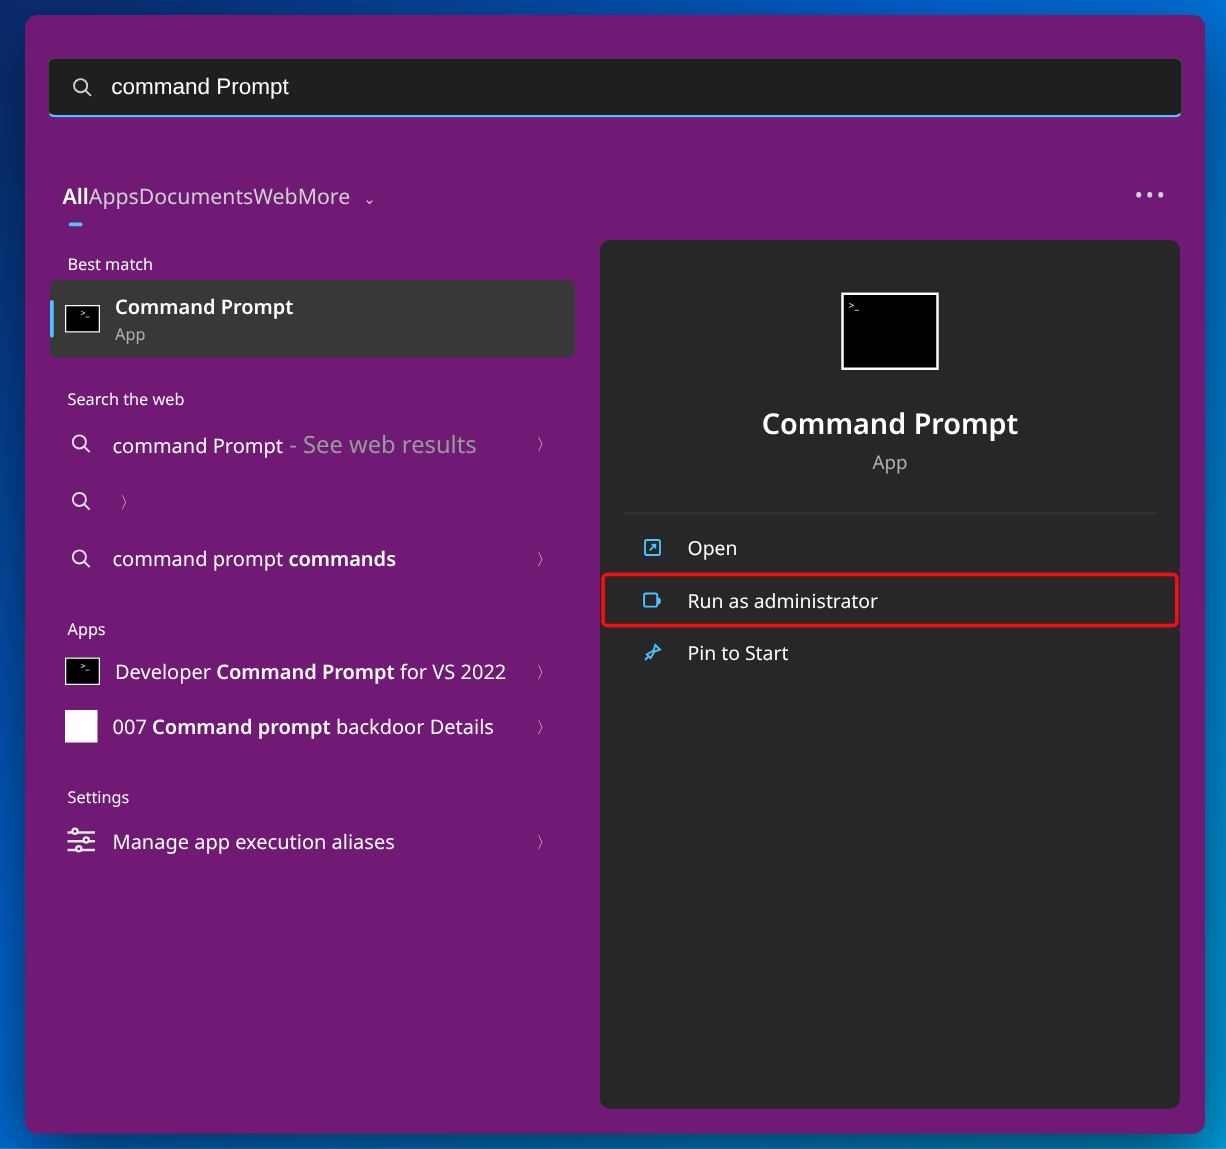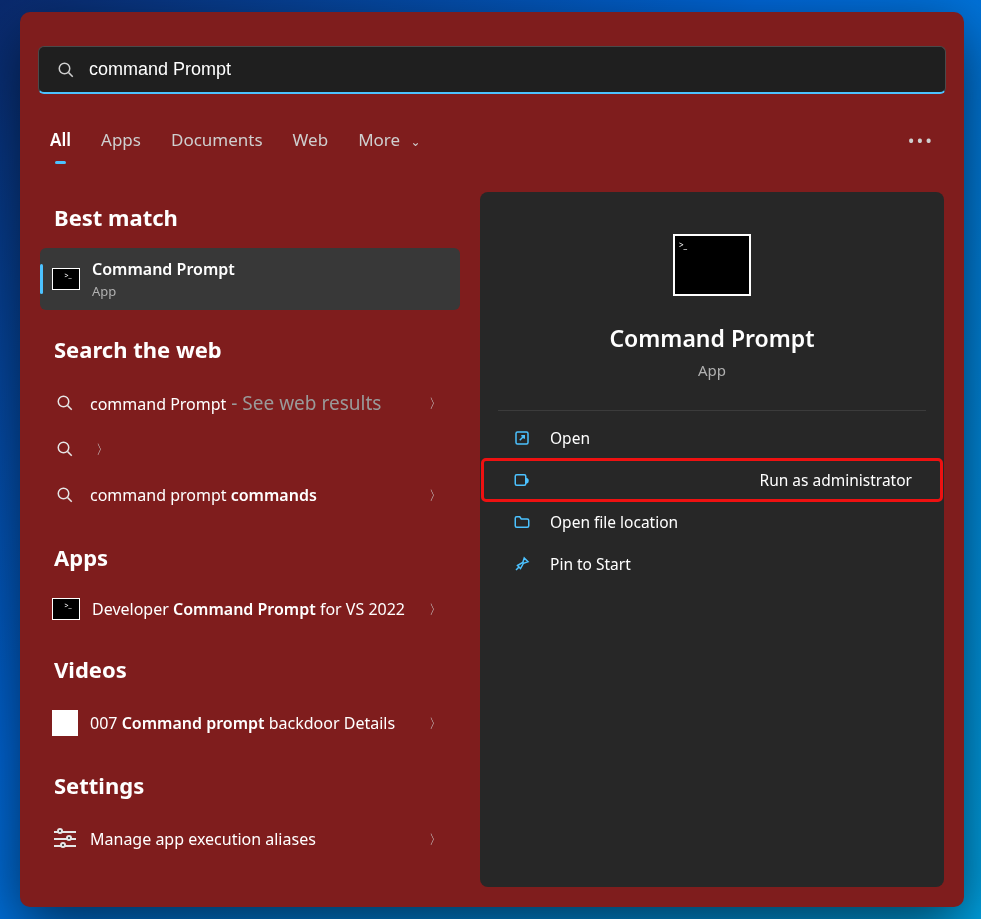--- a/index.html
+++ b/index.html
@@ -4,21 +4,21 @@
 <style>
   * { box-sizing: border-box; margin: 0; padding: 0; }
   html, body { width: 981px; height: 919px; overflow: hidden; font-family: "Segoe UI", system-ui, sans-serif; }
   body {
     background: linear-gradient(135deg, #0a2a6e 0%, #0066d6 40%, #00a4e4 100%);
   }
   .panel {
     position: absolute;
     left: 20px; top: 12px;
     width: 944px; height: 895px;
-    background: #7f1d1d;
+    background: #701a75;
     border-radius: 10px;
     box-shadow: 0 20px 60px rgba(0,0,0,.6);
     color: #fff;
   }
   
   .searchbar {
     position: absolute;
     left: 18px; right: 18px; top: 34px;
     height: 48px;
     border: 1px solid #4a4a4a;
@@ -39,22 +39,21 @@
     font-size: 18px;
     padding-left: 14px;
     caret-color: #fff;
   }
   
   .tabs {
     position: absolute;
     left: 30px; right: 30px; top: 116px;
     height: 40px;
     display: flex;
-    align-items: flex-start;
-    gap: 30px;
+    align-items: flex-end;
     font-size: 17px;
   }
   .tab { color: #cfcfcf; cursor: pointer; position: relative; }
   .tab.active { color: #fff; font-weight: 600; }
   .tab.active::after {
     content: "";
     position: absolute;
     left: 5px; right: 5px; bottom: -13px;
     height: 3px;
     background: #4cc2ff;
@@ -76,24 +75,24 @@
     bottom: 20px;
     overflow: hidden;
   }
   .right-col {
     position: absolute;
     left: 460px; right: 20px; top: 180px; bottom: 20px;
     background: #272727;
     border-radius: 8px;
   }
   .section-h {
-    font-size: 22px;
-    font-weight: 700;
+    font-size: 13px;
+    font-weight: 400;
     color: #fff;
-    padding: 10px 14px 16px 14px;
+    padding: 10px 14px 4px 14px;
   }
   .section-h.sub { padding-top: 24px; }
   
   .row {
     display: flex;
     align-items: center;
     padding: 10px 12px;
     border-radius: 6px;
     cursor: pointer;
     position: relative;
@@ -174,21 +173,21 @@
     display: flex;
     align-items: center;
     margin: 0 2px;
     padding: 10px 30px;
     font-size: 15.5px;
     color: #fff;
     border-radius: 4px;
     cursor: pointer;
   }
   .action .ico { width: 20px; height: 20px; margin-right: 18px; color: #4cc2ff; flex:none; display:flex;align-items:center;justify-content:center;}
-  .action.highlight { outline: 3px solid #e11; outline-offset: -2px; justify-content: space-between; }
+  .action.highlight { outline: 3px solid #e11; outline-offset: -2px; }
 </style>
 </head>
 <body>
 
 <div class="panel">
 
   <div class="searchbar">
     <span class="search-icon">
       <svg width="18" height="18" viewBox="0 0 24 24" fill="none" stroke="#cfcfcf" stroke-width="2">
         <circle cx="10" cy="10" r="7"></circle>
@@ -261,21 +260,20 @@
 
     <div class="section-h sub">Apps</div>
     <div class="row">
       <div class="thumb cmd"></div>
       <div class="labels">
         <span class="title"><span>Developer </span><b>Command Prompt</b><span> for VS 2022</span></span>
       </div>
       <span class="chev-r">〉</span>
     </div>
 
-    <div class="section-h sub">Videos</div>
     <div class="row">
       <div class="thumb video"></div>
       <div class="labels">
         <span class="title"><span>007 </span><b>Command prompt</b><span> backdoor Details</span></span>
       </div>
       <span class="chev-r">〉</span>
     </div>
 
     <div class="section-h sub">Settings</div>
     <div class="row">
@@ -316,28 +314,20 @@
     <div class="action highlight">
       <span class="ico">
         <svg width="18" height="18" viewBox="0 0 24 24" fill="none" stroke="#4cc2ff" stroke-width="2">
             <rect x="3" y="5" width="14" height="14" rx="2"></rect>
             <path d="M17 9c2 0 4 1 4 4s-2 4-4 4" fill="#4cc2ff" stroke="none"></path>
           </svg>
       </span>
       <span>Run as administrator</span>
     </div>
 
-    <div class="action">
-      <span class="ico">
-        <svg width="18" height="18" viewBox="0 0 24 24" fill="none" stroke="#4cc2ff" stroke-width="2">
-            <path d="M3 7a2 2 0 012-2h4l2 3h8a2 2 0 012 2v7a2 2 0 01-2 2H5a2 2 0 01-2-2V7z"></path>
-          </svg>
-      </span>
-      <span>Open file location</span>
-    </div>
 
     <div class="action">
       <span class="ico">
         <svg width="18" height="18" viewBox="0 0 24 24" fill="none" stroke="#4cc2ff" stroke-width="2">
             <path d="M15 4l5 5-6 2-4 7-2-2-4 4 4-4-2-2 7-4 2-6z"></path>
           </svg>
       </span>
       <span>Pin to Start</span>
     </div>
 

